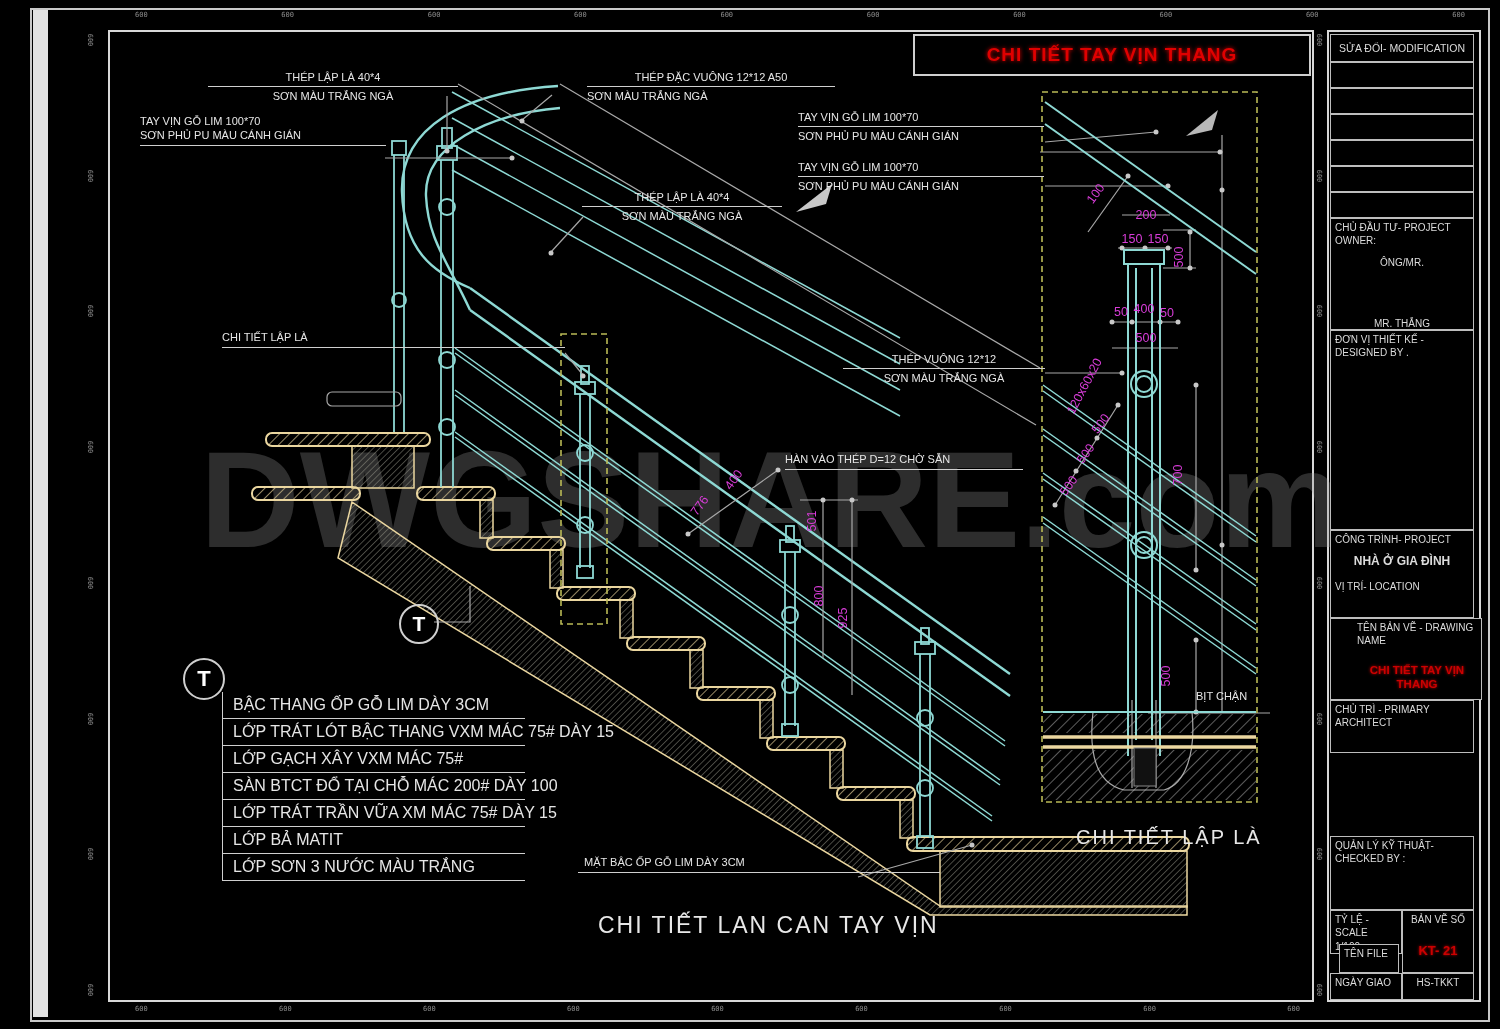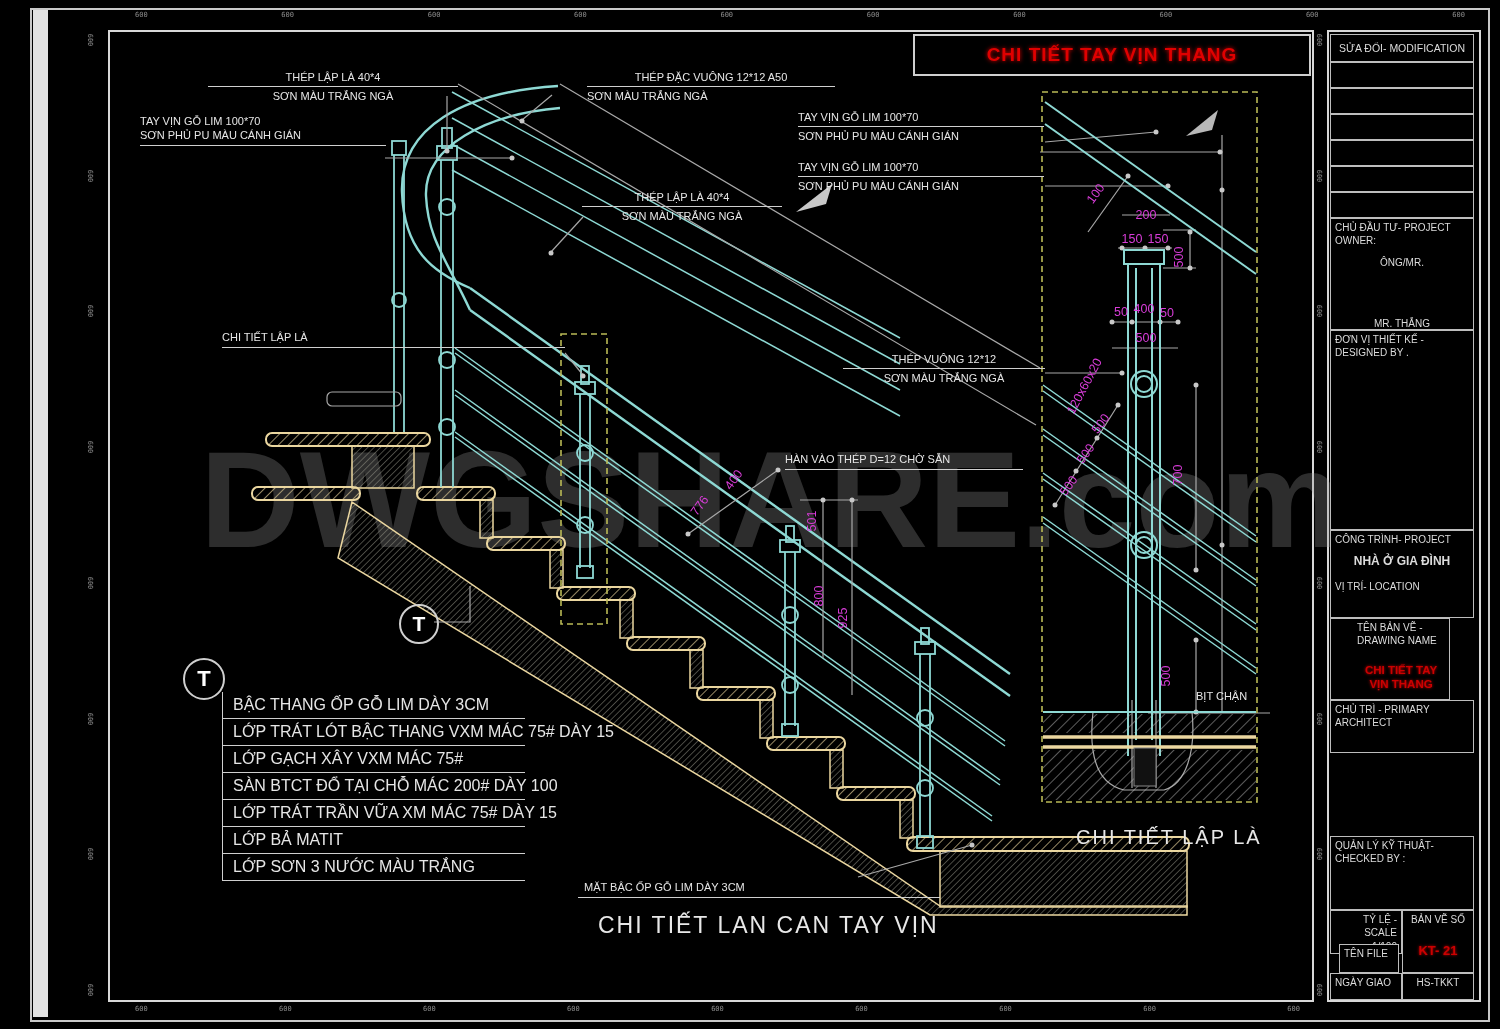--- a/index.html
+++ b/index.html
@@ -368,21 +368,21 @@
   <div class="ann box-ul" style="left:222px;top:330px;width:343px;padding-bottom:3px;">
     <span>CHI TIẾT LẬP LÀ</span>
   </div>
   <div class="ann ctr" style="left:843px;top:352px;width:202px;">
     <div class="ul">THÉP VUÔNG 12*12</div>
     <div>SƠN MÀU TRẮNG NGÀ</div>
   </div>
   <div class="ann box-ul" style="left:785px;top:452px;width:238px;padding-bottom:3px;">
     <span>HÀN VÀO THÉP D=12 CHỜ SẴN</span>
   </div>
-  <div class="ann box-ul" style="left:578px;top:855px;width:362px;padding-bottom:3px;margin-top:25px;">
+  <div class="ann box-ul" style="left:578px;top:855px;width:362px;padding-bottom:3px;">
     <span style="padding-left:6px;">MẶT BẬC ỐP GỖ LIM DÀY 3CM</span>
   </div>
   <div class="ann" style="left:1196px;top:689px;">
     <span>BỊT CHẬN</span>
   </div>
 
   <div class="tmark" style="left:183px;top:658px;width:38px;height:38px;font-size:22px;">
     <span>T</span>
   </div>
   <div class="tmark" style="left:399px;top:604px;width:36px;height:36px;font-size:21px;">
@@ -431,31 +431,31 @@
     <div style="text-align:center;margin-top:48px;">MR. THẮNG</div>
   </div>
   <div class="tb" style="left:1330px;top:330px;width:144px;height:200px;">
     <div>ĐƠN VỊ THIẾT KẾ - DESIGNED BY .</div>
   </div>
   <div class="tb" style="left:1330px;top:530px;width:144px;height:88px;">
     <div>CÔNG TRÌNH- PROJECT</div>
     <div style="text-align:center;font-weight:bold;font-size:12px;margin-top:7px;">NHÀ Ở GIA ĐÌNH</div>
     <div style="margin-top:12px;">VỊ TRÍ- LOCATION</div>
   </div>
-  <div class="tb" style="left:1330px;top:618px;width:120px;height:82px;padding-left:26px;">
+  <div class="tb" style="left:1330px;top:618px;width:152px;height:82px;padding-left:26px;">
     <div>TÊN BẢN VẼ - DRAWING NAME</div>
     <div class="red" style="text-align:center;font-size:11.5px;margin-top:16px;">CHI TIẾT TAY VỊN THANG</div>
   </div>
   <div class="tb" style="left:1330px;top:700px;width:144px;height:53px;">
     <div>CHỦ TRÌ - PRIMARY ARCHITECT</div>
   </div>
   <div class="tb" style="left:1330px;top:836px;width:144px;height:74px;">
     <div>QUẢN LÝ KỸ THUẬT- CHECKED BY :</div>
   </div>
-  <div class="tb" style="left:1330px;top:910px;width:72px;height:44px;text-align:right;">
+  <div class="tb" style="left:1330px;top:910px;width:72px;height:44px;text-align:left;">
     <div>TỶ LỆ - SCALE</div>
     <div style="margin-top:2px;">1/100</div>
   </div>
   <div class="tb" style="left:1330px;top:944px;width:60px;height:29px;margin-left:9px;">
     <div>TÊN FILE</div>
   </div>
   <div class="tb" style="left:1330px;top:973px;width:72px;height:27px;">
     <div>NGÀY GIAO</div>
   </div>
   <div class="tb" style="left:1402px;top:910px;width:72px;height:63px;text-align:center;">

